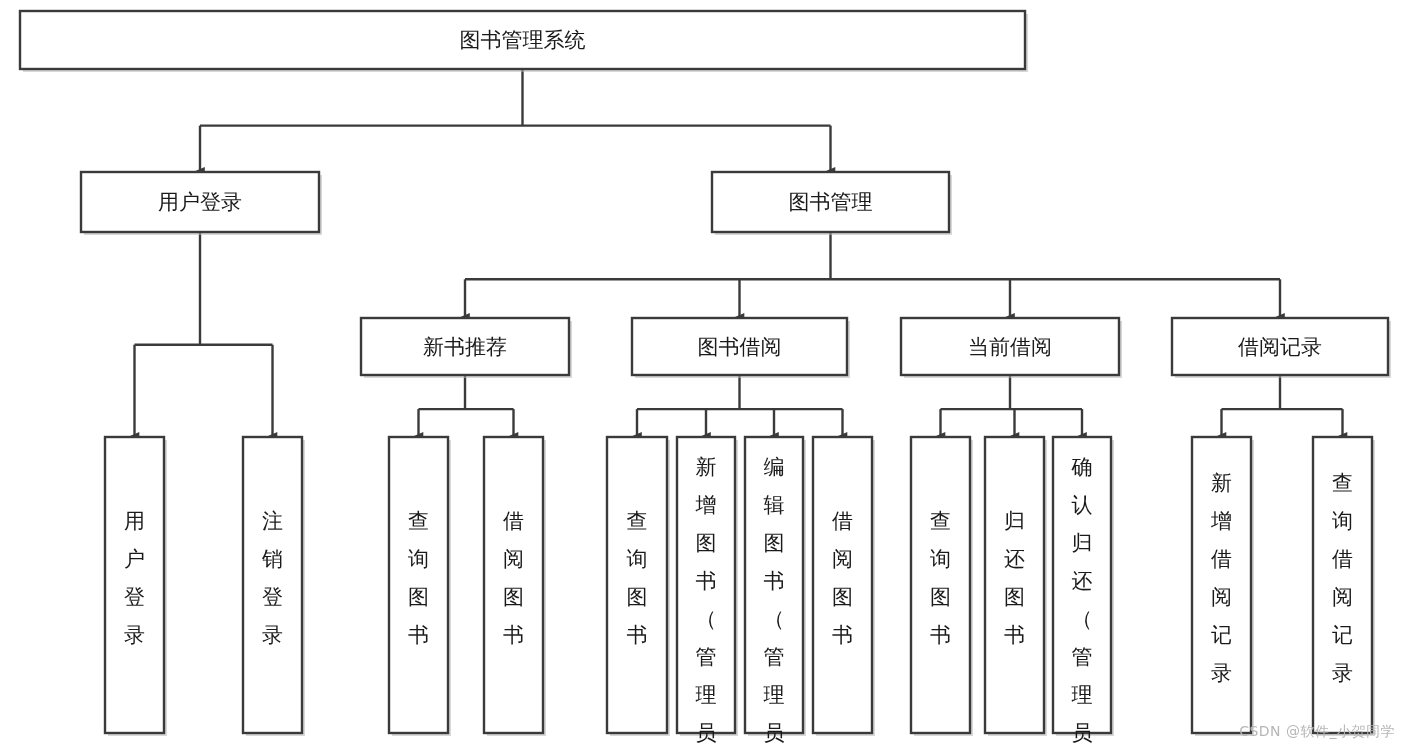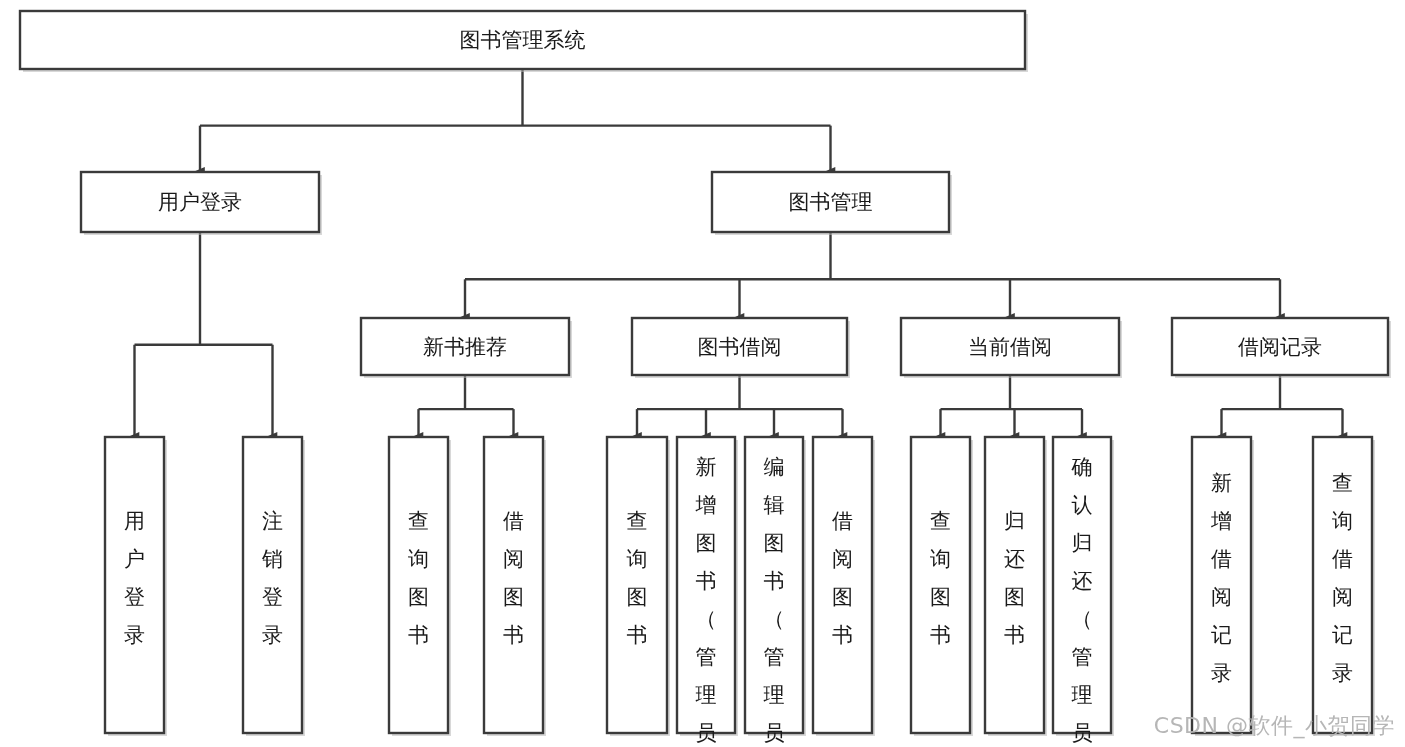--- a/index.html
+++ b/index.html
@@ -47,21 +47,21 @@
     font-family: "DejaVu Sans", "Liberation Sans", sans-serif;
     fill: #1a1a1a;
     font-size: 21px;
     text-anchor: middle;
   }
   .watermark {
     position: absolute;
     right: 10px;
     bottom: 6px;
     font-family: "DejaVu Sans", "Liberation Sans", sans-serif;
-    font-size: 22px;
+    font-size: 14px;
     color: #b6b6b6;
     letter-spacing: 0.5px;
     white-space: nowrap;
   }
 </style>
 </head>
 <body>
 
 <svg id="diagram" viewBox="0 0 1405 747" xmlns="http://www.w3.org/2000/svg">
   <defs>

